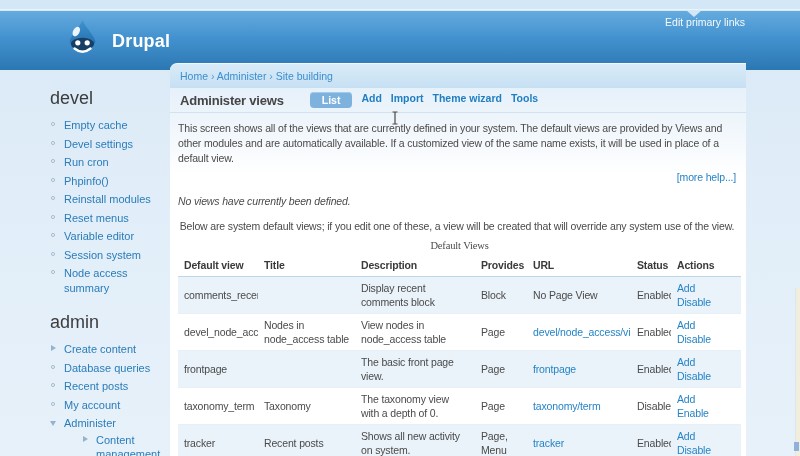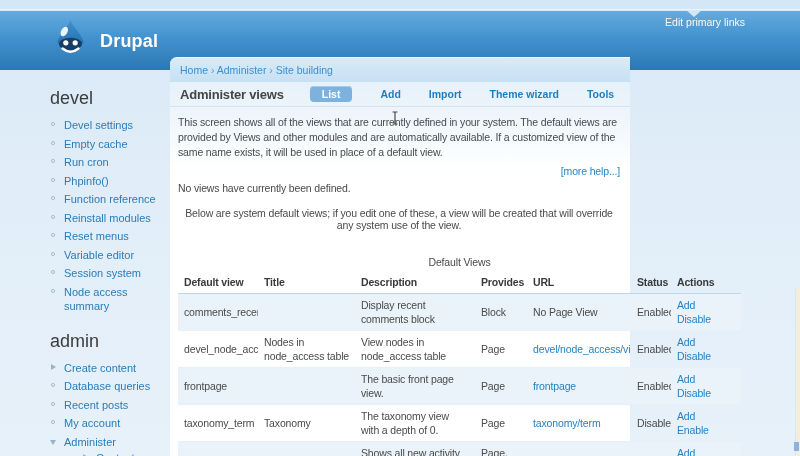--- a/index.html
+++ b/index.html
@@ -13,21 +13,21 @@
   
   .topstrip { position:absolute; top:0; left:0; right:0; height:10px;
               background:#d3e7f6; border-bottom:1px solid #eaf4fb; z-index:4; }
   .notch { position:absolute; left:686px; top:10px; width:0; height:0; z-index:5;
            border-left:8px solid transparent; border-right:8px solid transparent;
            border-top:7px solid #d3e7f6; }
 
   
   .header { position:absolute; top:11px; left:0; right:0; height:59px; z-index:1;
             background:linear-gradient(180deg,#65abde 0%,#4392cf 45%,#2b77b2 100%); }
-  .brand { position:absolute; left:52px; top:8px; display:flex; align-items:center; }
+  .brand { position:absolute; left:64px; top:8px; display:flex; align-items:center; }
   .site-name { color:#ffffff; font-size:18px; font-weight:bold; margin-left:11px;
                letter-spacing:0.2px; }
   .edit-links { position:absolute; right:55px; top:5px; color:#f4fafe; font-size:10.5px; }
 
   
   .sidebar { position:absolute; top:70px; left:0; width:170px; bottom:0; z-index:2;
              padding:18px 4px 0 50px; font-size:11px; }
   .side-title { font-size:18px; color:#3c3c3c; margin:0 0 7px 0; }
   .side-list { list-style:none; margin:0 0 15px 0; }
   .side-list li { position:relative; padding:2px 0 2px 14px; line-height:14.5px; }
@@ -37,45 +37,45 @@
   .b-circle { position:absolute; left:1px; top:6px; width:4px; height:4px;
               border:1px solid #9cb8cf; border-radius:50%; background:#f4fafd; }
   .b-collapsed { position:absolute; left:1px; top:5px; width:0; height:0;
               border-top:3.5px solid transparent; border-bottom:3.5px solid transparent;
               border-left:5px solid #93b4cf; }
   .b-expanded { position:absolute; left:0; top:7px; width:0; height:0;
               border-left:3.5px solid transparent; border-right:3.5px solid transparent;
               border-top:5px solid #93b4cf; }
 
   
-  .content { position:absolute; left:170px; top:57px; width:460px; bottom:0; z-index:3;
+  .content { position:absolute; left:170px; top:63px; width:576px; bottom:0; z-index:3;
              background:linear-gradient(180deg,#e7f1fa 25px,#eef5fb 55px,#ffffff 110px);
              border-top-left-radius:7px; border-top:1px solid #f0f8fd; }
   .breadcrumb { height:24px; line-height:24px; padding:0 10px;
              background:linear-gradient(180deg,#d9ebf8,#c6e0f3);
              border-top-left-radius:7px; font-size:10.5px; color:#3b8ecf; }
   .crumb { color:#3b8ecf; }
   .crumb-sep { color:#5a9bd0; }
   .page-head { display:flex; align-items:center; height:25px; padding:0 10px;
              border-bottom:1px solid #d3e2ef; }
   .page-title { font-size:13px; font-weight:bold; color:#454545; margin-right:26px;
              letter-spacing:-0.2px; }
-  .tabs { display:flex; align-items:center; gap:28px; }
+  .tabs { display:flex; align-items:flex-start; gap:9px; }
   .tab { font-size:10.5px; font-weight:bold; color:#1f7ec2; }
   .tab.active { background:#7db2de; color:#ffffff; border-radius:4px; padding:2px 12px;
              box-shadow:inset 0 1px 0 #a6cbe9; }
 
   .page-body { padding:2px 10px 0 8px; font-size:10.5px; color:#4a4a4a;
              letter-spacing:-0.15px; }
   .intro { margin-top:6px; line-height:15px; max-width:558px; }
   .more-help { text-align:right; margin:5px 0 0; }
   .more-help a { color:#2583c6; }
-  .no-views { margin-top:5px; }
+  .no-views { margin-top:12px;font-style:italic; }
   .note { margin-top:13px;text-align:center; }
-  .caption { text-align:center; margin:25px 0 5px; color:#4a4a4a; width:563px; }
+  .caption { text-align:center; margin:8px 0 5px; color:#4a4a4a; width:563px;font-family:Liberation Serif, serif; }
 
   table { width:563px; border-collapse:collapse; font-size:10.5px; table-layout:fixed; }
   th { text-align:left; font-weight:bold; color:#3a3a3a; padding:3px 6px 5px 6px;
        border-bottom:1px solid #bdd7ea; }
   td { padding:4px 6px; color:#4a4a4a; vertical-align:middle; line-height:14px;
        border-bottom:1px solid #e7f0f8; overflow:hidden; }
   tbody tr:nth-child(odd) td { background:#eaf3fa; }
   td a { color:#2583c6; }
   .action-link { display:block; line-height:14px; color:#2583c6; }
 
@@ -113,25 +113,24 @@
         </svg>
       </span>
       <span class="site-name">Drupal</span>
     </div>
     <a class="edit-links">Edit primary links</a>
   </div>
 
   <nav class="sidebar" id="sidebar">
       <div class="side-title">devel</div>
       <ul class="side-list">
+        <li><span class="b-circle"></span><a>Empty cache</a></li>
         <li><span class="b-circle"></span><a>Devel settings</a></li>
-        <li><span class="b-circle"></span><a>Empty cache</a></li>
         <li><span class="b-circle"></span><a>Run cron</a></li>
         <li><span class="b-circle"></span><a>Phpinfo()</a></li>
-        <li><span class="b-circle"></span><a>Function reference</a></li>
         <li><span class="b-circle"></span><a>Reinstall modules</a></li>
         <li><span class="b-circle"></span><a>Reset menus</a></li>
         <li><span class="b-circle"></span><a>Variable editor</a></li>
         <li><span class="b-circle"></span><a>Session system</a></li>
         <li><span class="b-circle"></span><a>Node access summary</a></li>
       </ul>
       <div class="side-title">admin</div>
       <ul class="side-list">
         <li><span class="b-collapsed"></span><a>Create content</a></li>
         <li><span class="b-circle"></span><a>Database queries</a></li>

